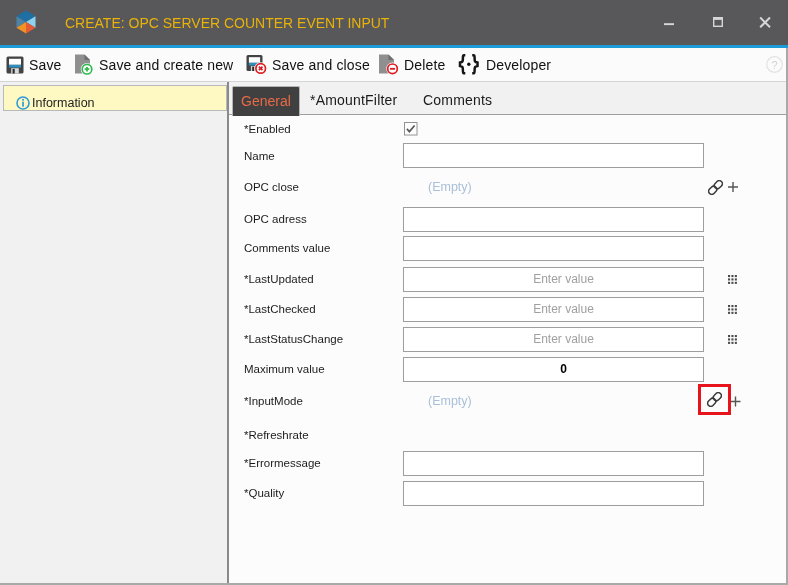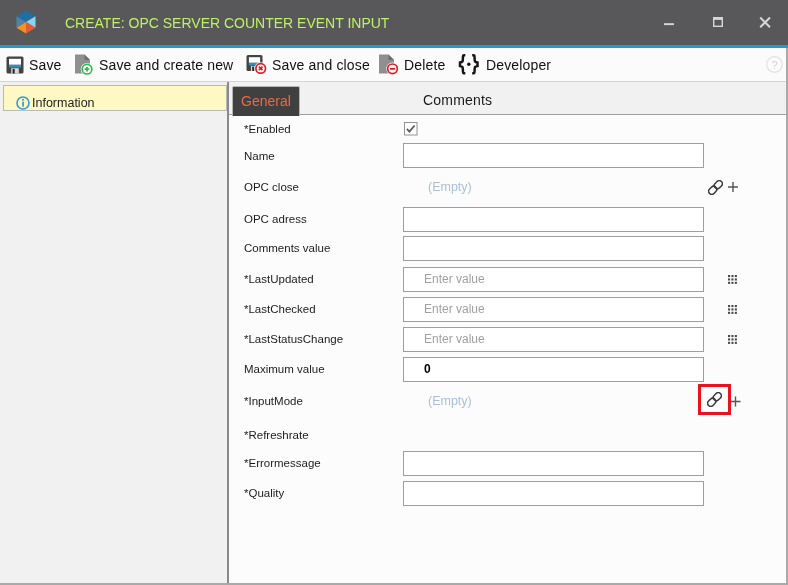--- a/index.html
+++ b/index.html
@@ -1,21 +1,21 @@
 <!DOCTYPE html>
 <html><head>
 <meta charset="utf-8">
 <style>
 * { margin:0; padding:0; box-sizing:border-box; }
 html,body { width:788px; height:585px; overflow:hidden; }
 body { font-family:"Liberation Sans", sans-serif; position:relative; background:#fbfbfb; }
 
 
 .titlebar { position:absolute; left:0; top:0; width:788px; height:45px; background:#58585a; }
-.title-text { position:absolute; left:65px; top:15px; color:#bef264; font-size:14px; font-weight:400; letter-spacing:0px; white-space:nowrap; line-height:16px; }
+.title-text { position:absolute; left:65px; top:15px; color:#eab308; font-size:14px; font-weight:400; letter-spacing:0px; white-space:nowrap; line-height:16px; }
 .accent { position:absolute; left:0; top:45px; width:788px; height:3px; background:#1b9cd8; }
 .logo { position:absolute; left:16px; top:10px; }
 
 .winbtn { position:absolute; }
 
 
 .toolbar { position:absolute; left:0; top:48px; width:788px; height:34px; background:#fbfbfb; border-bottom:1px solid #d4d4d4; }
 .tb-item { position:absolute; top:0; height:33px; display:flex; align-items:center; }
 .tb-text { font-size:14px; color:#111; margin-left:5px; white-space:nowrap; letter-spacing:0.15px; }
 
@@ -25,21 +25,21 @@
 .infobox .txt { font-size:12.5px; color:#222; margin-left:2.5px; }
 
 .panel { position:absolute; left:227px; top:82px; width:559px; height:501px; background:#f1f1f1; border-left:2px solid #8a8a8a; }
 .tabbar { position:absolute; left:0; top:0; width:557px; height:33px; background:#f1f1f1; border-bottom:1px solid #9f9f9f; }
 .tab-active { position:absolute; left:3px; top:4px; width:68px; height:30px; background:#404040; border:1px solid #b5b5b5; border-bottom:none; border-radius:2px 2px 0 0; color:#e76b47; font-size:14px; text-align:center; line-height:28px; z-index:2; }
 .tab { position:absolute; top:4px; height:28px; color:#1a1a1a; font-size:14px; line-height:28px; letter-spacing:0.2px; }
 
 .form { position:absolute; left:0; top:33px; width:557px; height:468px; background:#fcfcfc; }
 
 .lbl { position:absolute; left:15px; font-size:11.5px; color:#1c1c1c; white-space:nowrap; height:14px; line-height:14px; }
-.inp { position:absolute; left:174px; width:301px; height:24.5px; background:#fff; border:1px solid #9e9e9e; font-size:11.5px; padding-left:20px; display:flex; align-items:center; }
+.inp { position:absolute; left:174px; width:301px; height:24.5px; background:#fff; border:1px solid #9e9e9e; font-size:11.5px; padding-left:20px; display:flex; align-items:center;justify-content:center; }
 .ph { color:#a0a0a0; font-size:12px; }
 .val { color:#000; font-weight:700; font-size:12px; }
 .empty { position:absolute; left:199px; color:#a9bfda; font-size:12.5px; height:14px; line-height:14px; }
 .gridico { position:absolute; }
 </style>
 </head>
 <body>
 
 <div class="titlebar">
   <svg class="logo" width="20" height="24" viewBox="0 0 20 24">
@@ -130,20 +130,21 @@
       <rect x="6.2" y="5.7" width="1.7" height="5" fill="#2e9bd8"></rect>
       <rect x="6.2" y="2.9" width="1.7" height="1.8" fill="#2e9bd8"></rect>
     </svg>
     <span class="txt">Information</span>
   </div>
 </div>
 
 <div class="panel">
   <div class="tabbar">
     <div class="tab-active">General</div>
+    <div class="tab" style="left:81px">*AmountFilter</div>
     <div class="tab" style="left:194px">Comments</div>
   </div>
   <div class="form">
     <div class="lbl" style="top:7px">*Enabled</div>
     <svg style="position:absolute;left:175px;top:7px" width="13.5" height="13.5" viewBox="0 0 14 14">
       <rect x="0.5" y="0.5" width="13" height="13" fill="#fdfdfd" stroke="#8f8f8f"></rect>
       <path d="M3 7.2 L5.6 10 L11 3.6" fill="none" stroke="#5a5a5a" stroke-width="1.8"></path>
     </svg>
 
     <div class="lbl" style="top:33.5px">Name</div>

